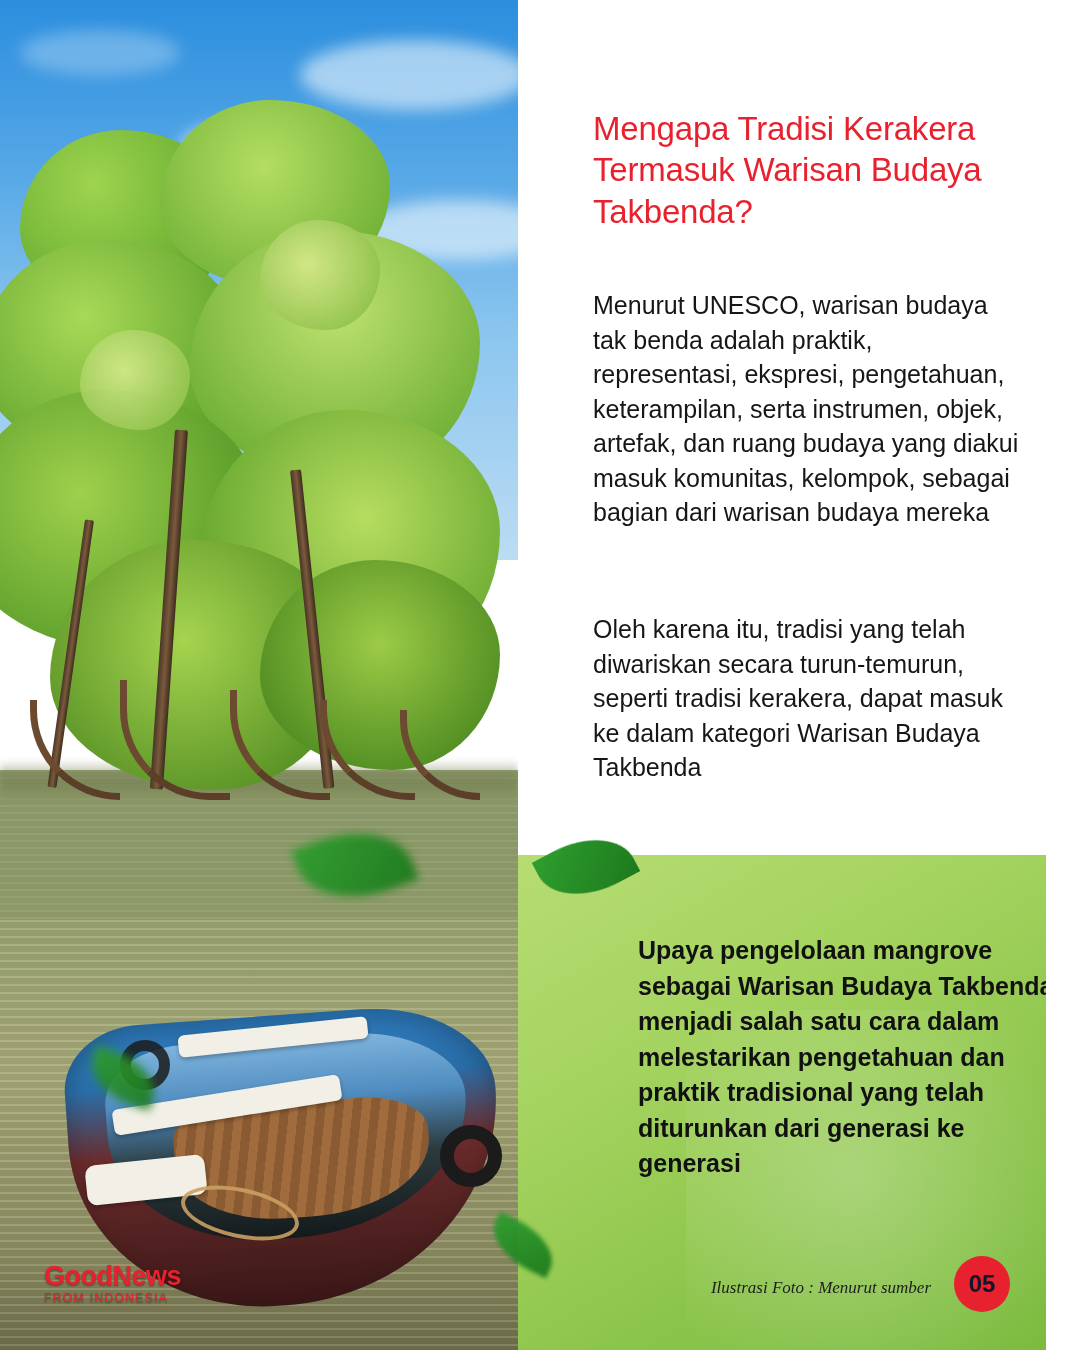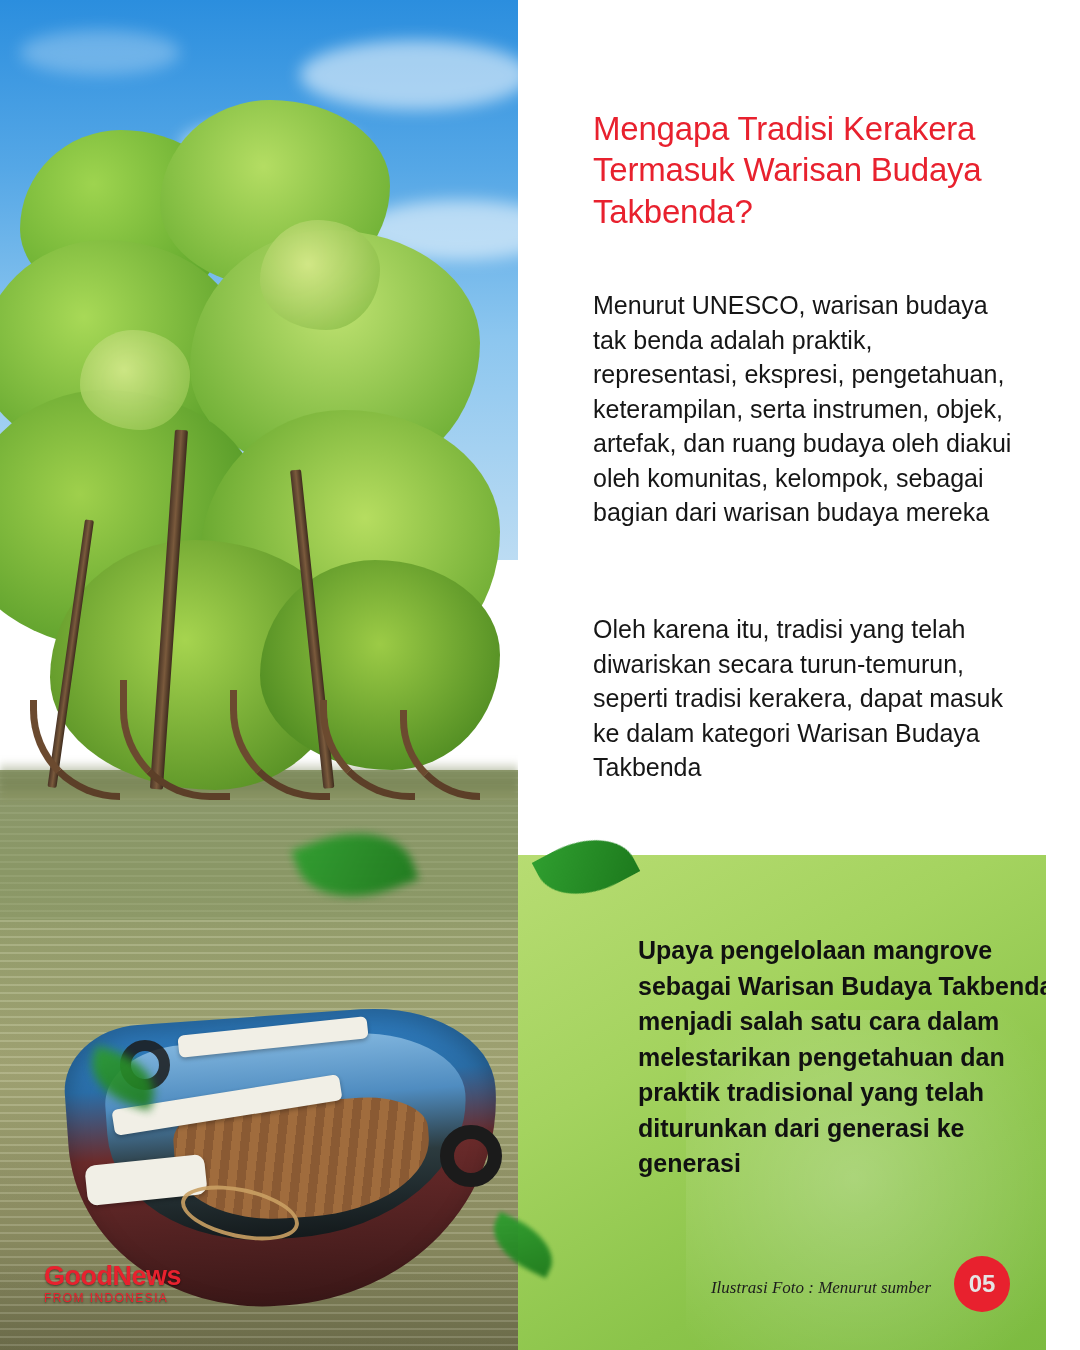--- a/index.html
+++ b/index.html
@@ -206,21 +206,21 @@
   .credit {
     position:absolute;
     right:115px; bottom:52px;
     font-size:17px; font-style:italic; color:#1d1d1d;
     font-family:"Liberation Serif", serif;
   }
   .page-badge {
     position:absolute;
     right:36px; bottom:38px;
     width:56px; height:56px; border-radius:50%;
-    background:#e8212e; color:#e5e5e5;
+    background:#e8212e; color:#0f172a;
     display:flex; align-items:center; justify-content:center;
     font-size:24px; font-weight:bold;
   }
 </style>
 </head>
 <body>
 
 <div class="page">
 
   <div class="photo-col">
@@ -274,21 +274,21 @@
     </div>
   </div>
 
   <div class="fleaf fl1"></div>
   <div class="fleaf fl2"></div>
   <div class="fleaf fl3"></div>
   <div class="fleaf fl4"></div>
 
   <div class="text-col">
     <h1 class="headline">Mengapa Tradisi Kerakera Termasuk Warisan Budaya Takbenda?</h1>
-    <p class="body1">Menurut UNESCO, warisan budaya tak benda adalah praktik, representasi, ekspresi, pengetahuan, keterampilan, serta instrumen, objek, artefak, dan ruang budaya oleh diakui oleh komunitas, kelompok, sebagai bagian dari warisan budaya mereka</p>
+    <p class="body1">Menurut UNESCO, warisan budaya tak benda adalah praktik, representasi, ekspresi, pengetahuan, keterampilan, serta instrumen, objek, artefak, dan ruang budaya yang diakui masuk komunitas, kelompok, sebagai bagian dari warisan budaya mereka</p>
     <p class="body2">Oleh karena itu, tradisi yang telah diwariskan secara turun-temurun, seperti tradisi kerakera, dapat masuk ke dalam kategori Warisan Budaya Takbenda</p>
   </div>
 
   <div class="green-panel">
     <p class="panel-text">Upaya pengelolaan mangrove sebagai Warisan Budaya Takbenda menjadi salah satu cara dalam melestarikan pengetahuan dan praktik tradisional yang telah diturunkan dari generasi ke generasi</p>
     <div class="credit">Ilustrasi Foto : Menurut sumber</div>
     <div class="page-badge">05</div>
   </div>
 
 </div>

